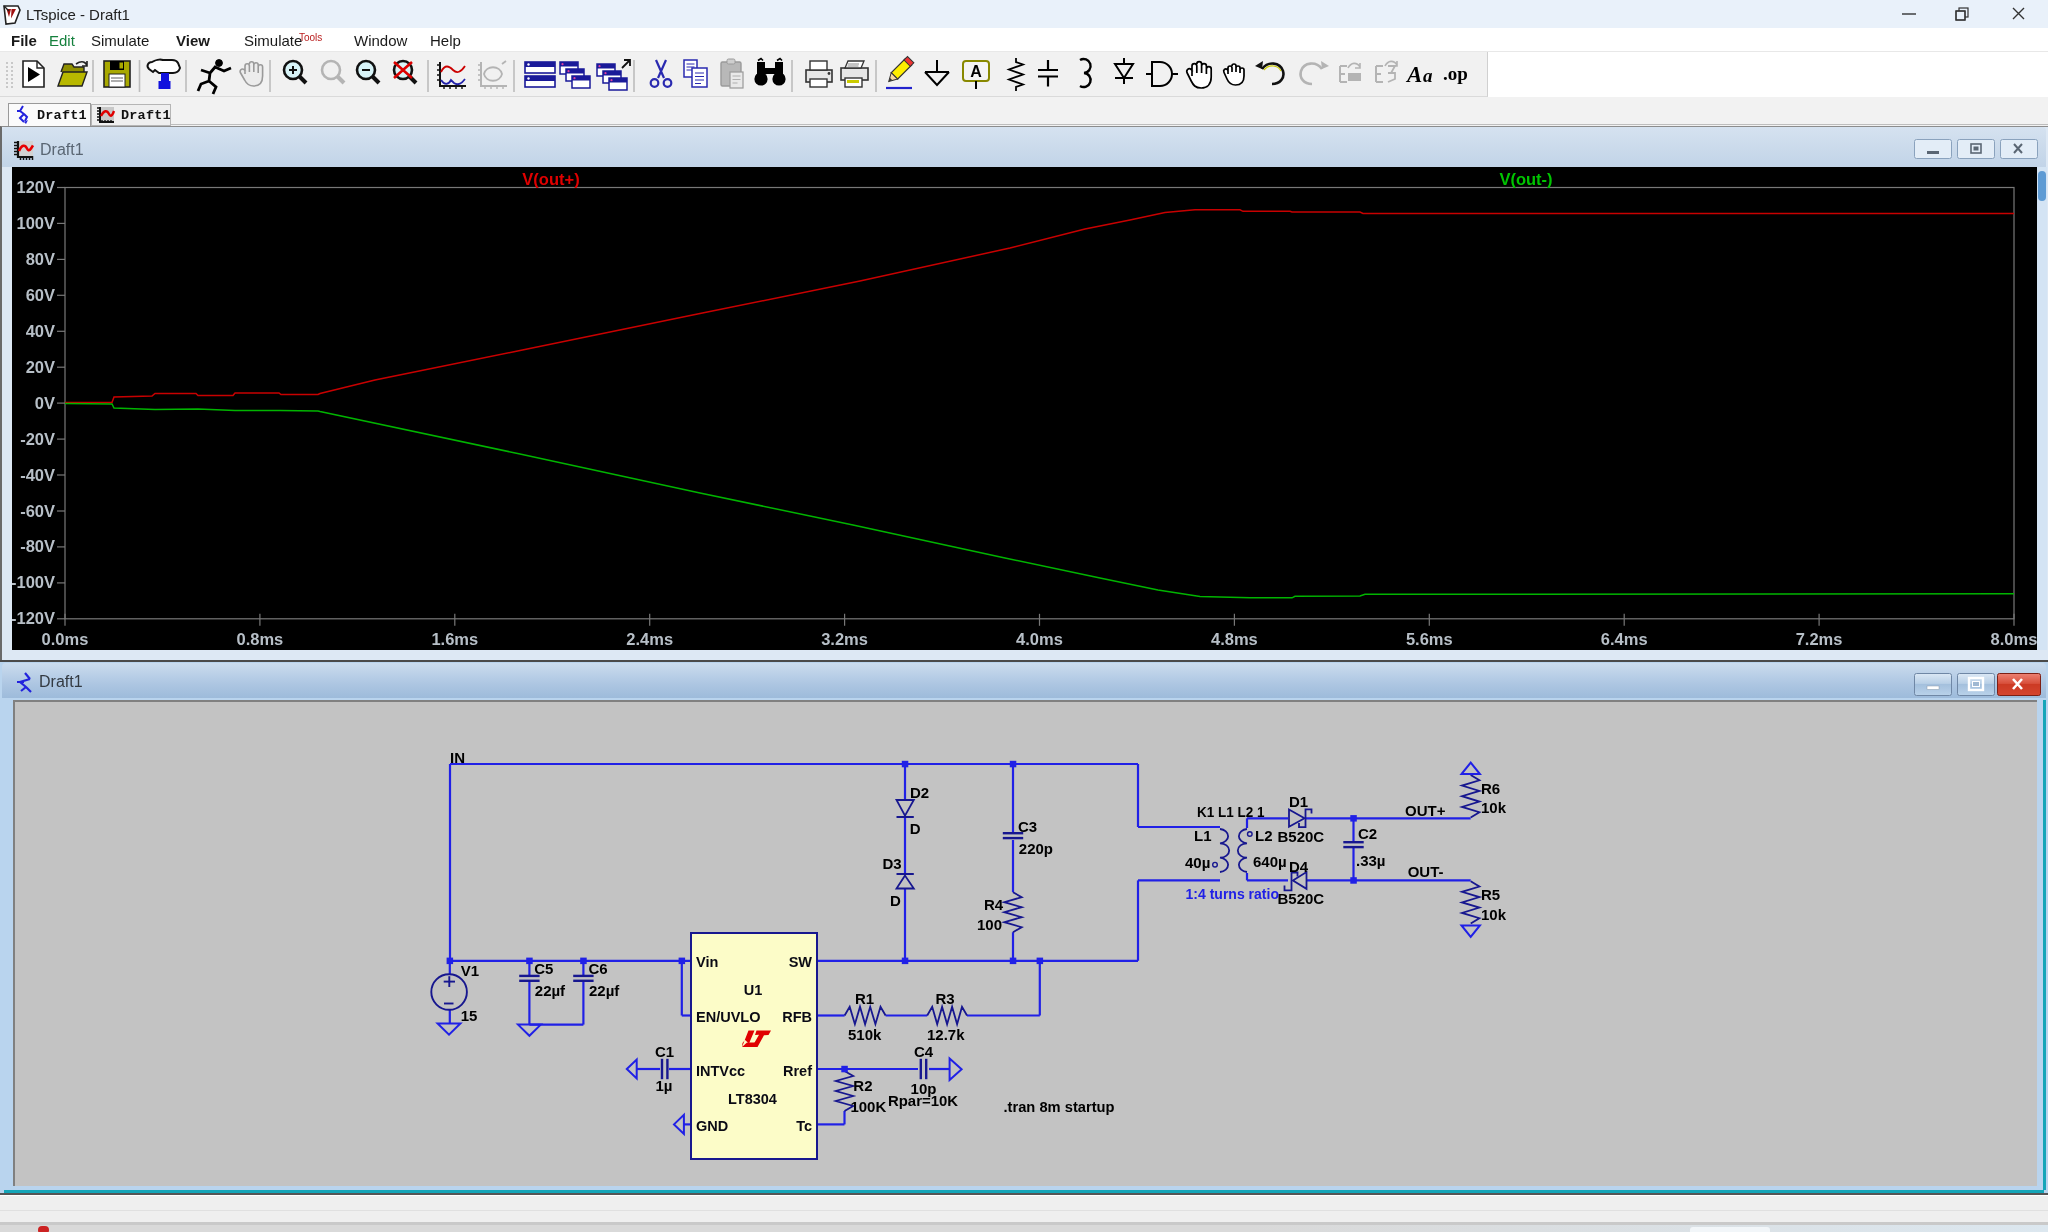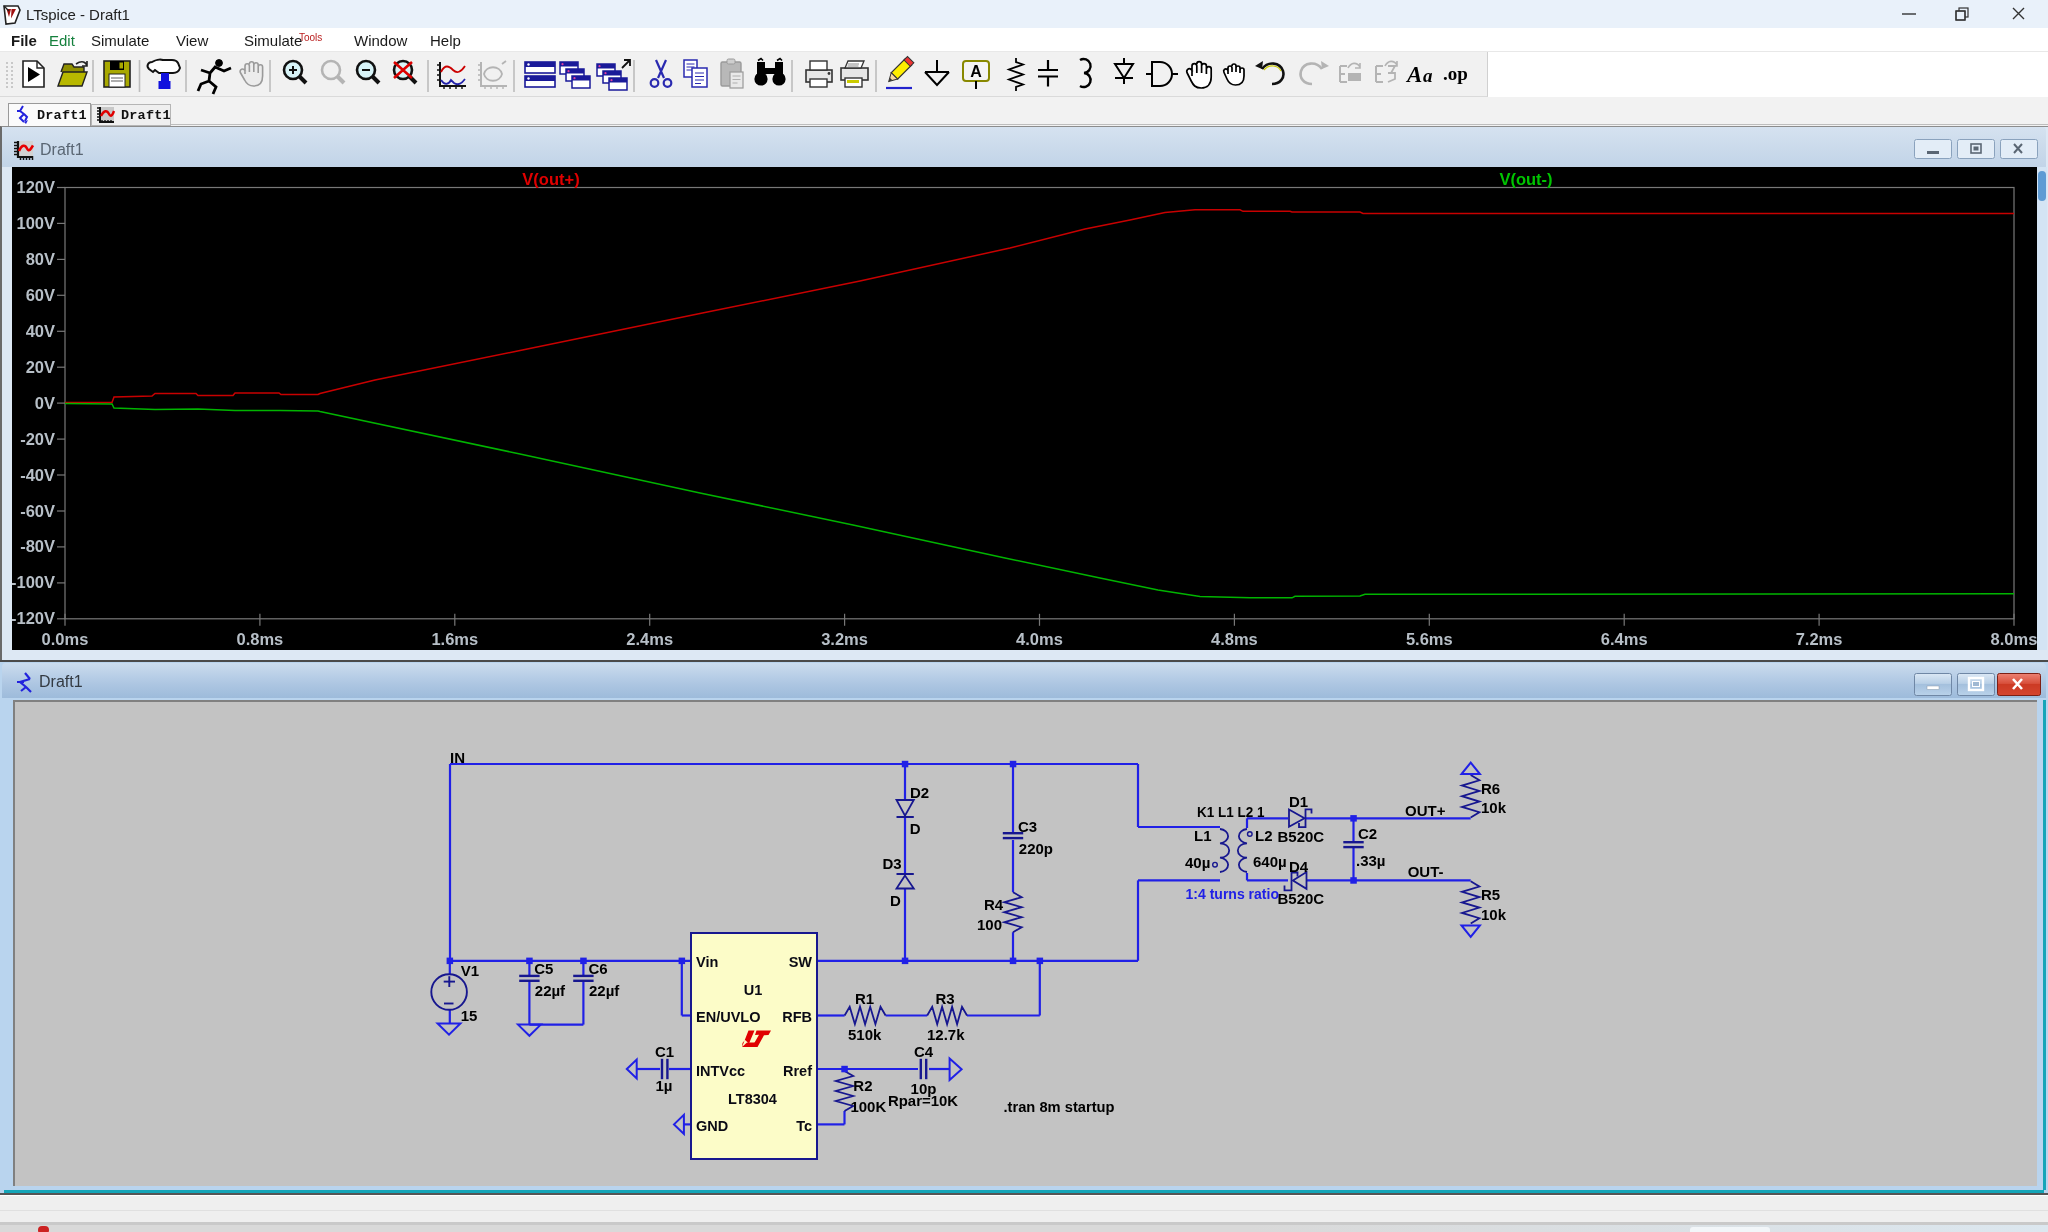--- a/index.html
+++ b/index.html
@@ -23,21 +23,21 @@
   <rect x="79" y="8" width="9" height="9" fill="none" stroke="#333" stroke-width="1.2"></rect>
   <rect x="76" y="11" width="9" height="9" fill="#e9f1fa" stroke="#333" stroke-width="1.2"></rect>
   <rect x="76" y="11" width="9" height="9" fill="none" stroke="#333" stroke-width="1.2"></rect>
   <path d="M133 8 L144 19 M144 8 L133 19" stroke="#333" stroke-width="1.4"></path>
 </svg>
 
 <div class="abs" style="left:0;top:28px;width:2048px;height:24px;background:#ffffff;border-bottom:1px solid #e8e8e8;"></div>
 <div class="abs" style="top:32px;left:11px;font-size:15px;color:#1a1a1a;font-weight:bold;">File</div>
 <div class="abs" style="top:32px;left:49px;font-size:15px;color:#15803d;">Edit</div>
 <div class="abs" style="top:32px;left:91px;font-size:15px;color:#1a1a1a;">Simulate</div>
-<div class="abs" style="top:32px;left:176px;font-size:15px;color:#1a1a1a;">View</div>
+<div class="abs" style="top:32px;left:176px;font-size:15px;color:#1a1a1a;font-weight:bold;">View</div>
 <div class="abs" style="top:32px;left:224px;font-size:15px;color:#1a1a1a;margin-left:20px;">Simulate</div>
 <div class="abs" style="top:32px;left:299px;font-size:10px;color:#b91c1c;">Tools</div>
 <div class="abs" style="top:32px;left:354px;font-size:15px;color:#1a1a1a;text-align:center;">Window</div>
 <div class="abs" style="top:32px;left:430px;font-size:15px;color:#1a1a1a;text-align:right;">Help</div>
 
 <div class="abs" style="left:0;top:52px;width:2048px;height:45px;background:#ffffff;"></div>
 <div class="abs" style="left:0;top:52px;width:1488px;height:45px;background:#f1f1f1;border-right:1px solid #d0d0d0;border-bottom:1px solid #dadada;"></div>
 <svg class="abs" id="toolbar" style="left:0;top:52px;" width="1500" height="45">
       <line x1="93" y1="8" x2="93" y2="40" stroke="#bdbdbd" stroke-width="1.6"></line>
 <line x1="139.5" y1="8" x2="139.5" y2="40" stroke="#bdbdbd" stroke-width="1.6"></line>

